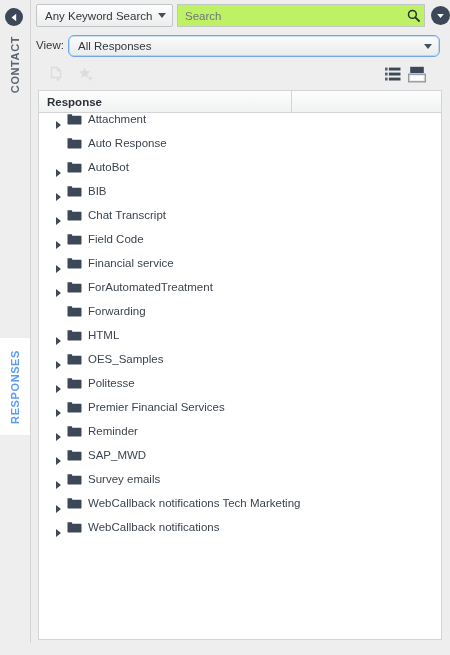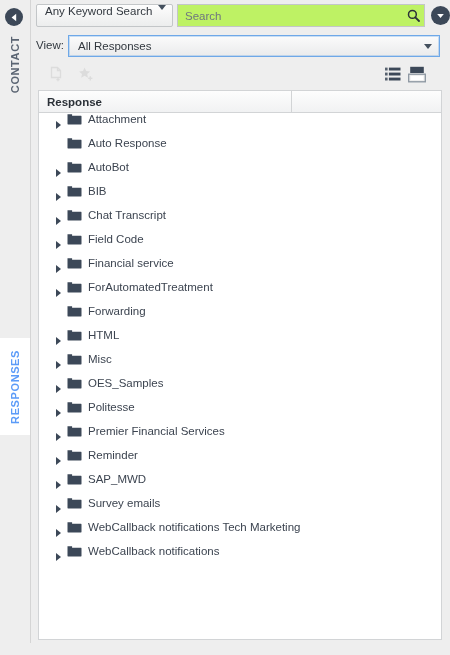--- a/index.html
+++ b/index.html
@@ -89,20 +89,21 @@
     position: absolute;
     left: 5px;
     top: 4px;
     width: 137px;
     height: 23px;
     background: linear-gradient(#fdfdfd, #eceded);
     border: 1px solid #c3c6c8;
     border-radius: 2px;
     box-sizing: border-box;
     display: flex;
+    align-items: center;
     padding: 0 6px 0 8px;
     cursor: pointer;
   }
   .keyword-select .lbl {
     flex: 1;
     font-size: 11.5px;
     color: #32383f;
     white-space: nowrap;
   }
   .caret-dk {
@@ -176,21 +177,21 @@
   }
   .view-select {
     position: absolute;
     left: 37px;
     top: 2px;
     width: 372px;
     height: 22px;
     background: linear-gradient(#fbfbfb, #eaebec);
     border: 1px solid #6ea8e8;
     box-shadow: 0 0 0 1px rgba(110,168,232,0.35) inset;
-    border-radius: 0;
+    border-radius: 6px;
     box-sizing: border-box;
     display: flex;
     align-items: center;
     padding: 0 7px 0 9px;
     cursor: pointer;
   }
   .view-select .lbl {
     flex: 1;
     font-size: 11.5px;
     color: #32383f;
@@ -500,31 +501,20 @@
         </div>
         <div class="trow">
           <span class="twisty">
             <span class="arrow-r"></span>
           </span>
           <span class="folder">
             <svg width="15" height="12" viewBox="0 0 15 12">
               <path d="M0.5 1.2 h4.6 v1.6 h8.9 q0.5 0 0.5 0.6 v7.4 q0 0.6 -0.5 0.6 h-13 q-0.5 0 -0.5 -0.6 z" fill="#3c4858"></path>
             </svg>
           </span>
-          <span class="rowlabel">Misc</span>
-        </div>
-        <div class="trow">
-          <span class="twisty">
-            <span class="arrow-r"></span>
-          </span>
-          <span class="folder">
-            <svg width="15" height="12" viewBox="0 0 15 12">
-              <path d="M0.5 1.2 h4.6 v1.6 h8.9 q0.5 0 0.5 0.6 v7.4 q0 0.6 -0.5 0.6 h-13 q-0.5 0 -0.5 -0.6 z" fill="#3c4858"></path>
-            </svg>
-          </span>
           <span class="rowlabel">OES_Samples</span>
         </div>
         <div class="trow">
           <span class="twisty">
             <span class="arrow-r"></span>
           </span>
           <span class="folder">
             <svg width="15" height="12" viewBox="0 0 15 12">
               <path d="M0.5 1.2 h4.6 v1.6 h8.9 q0.5 0 0.5 0.6 v7.4 q0 0.6 -0.5 0.6 h-13 q-0.5 0 -0.5 -0.6 z" fill="#3c4858"></path>
             </svg>

